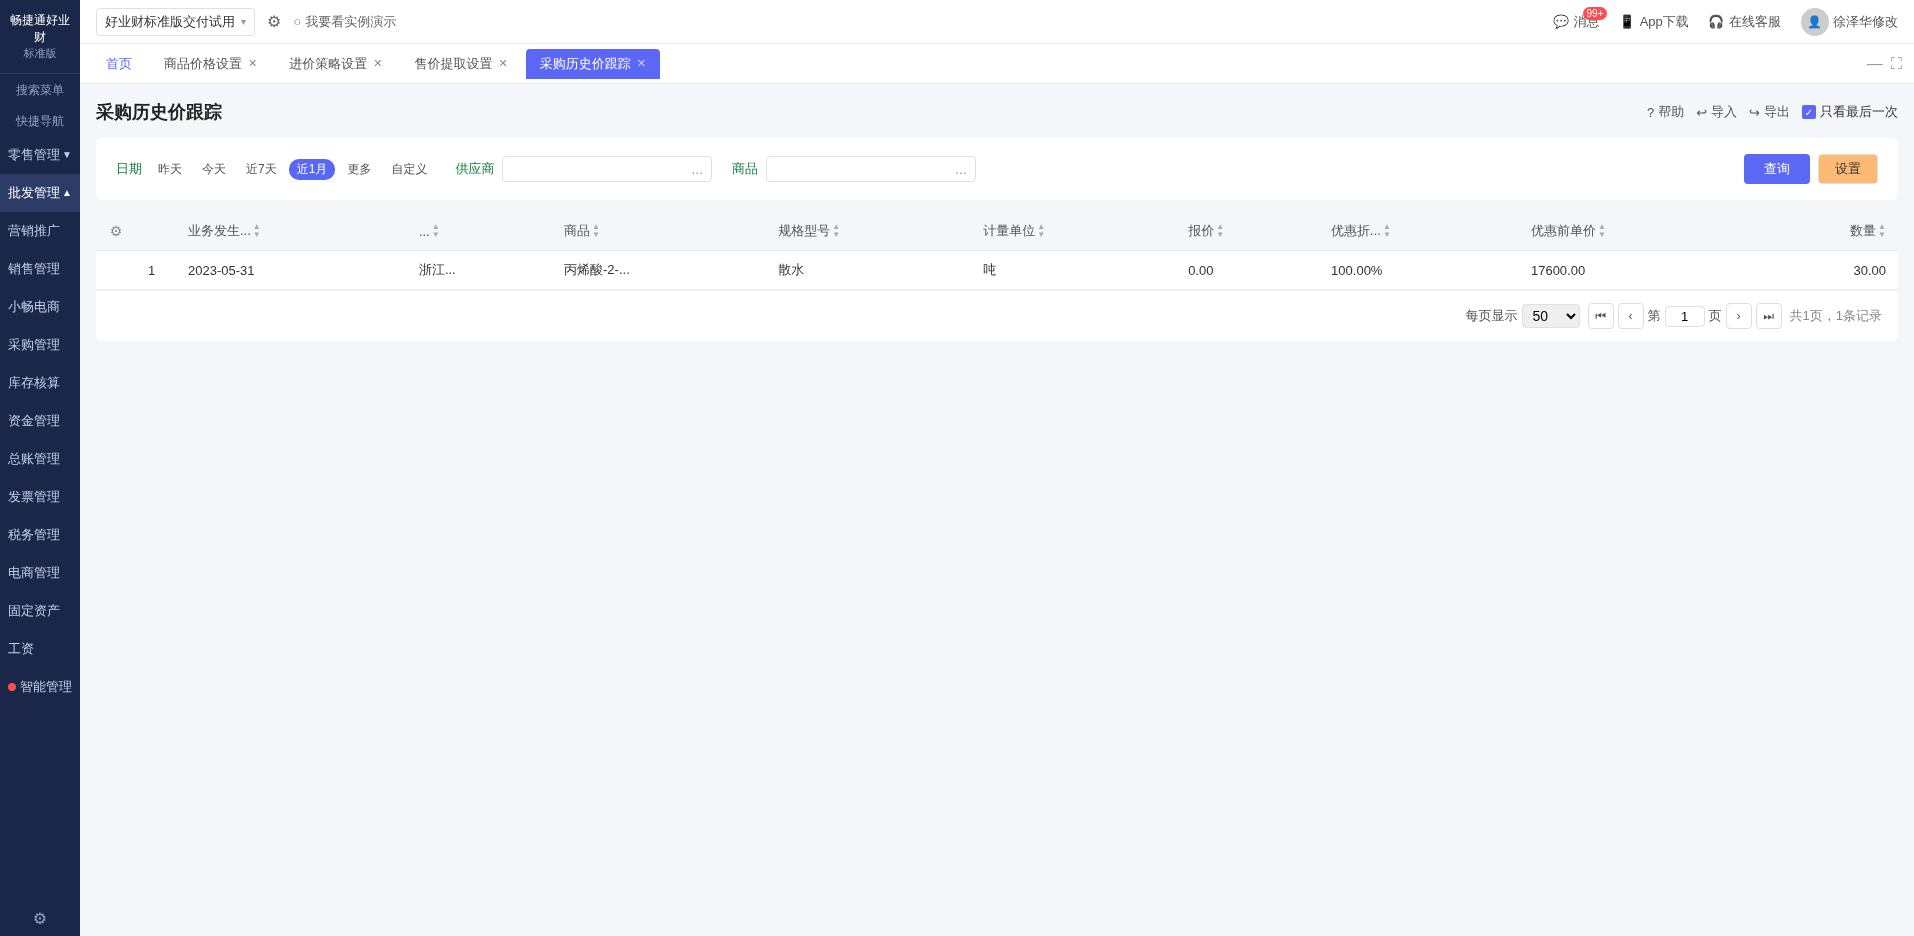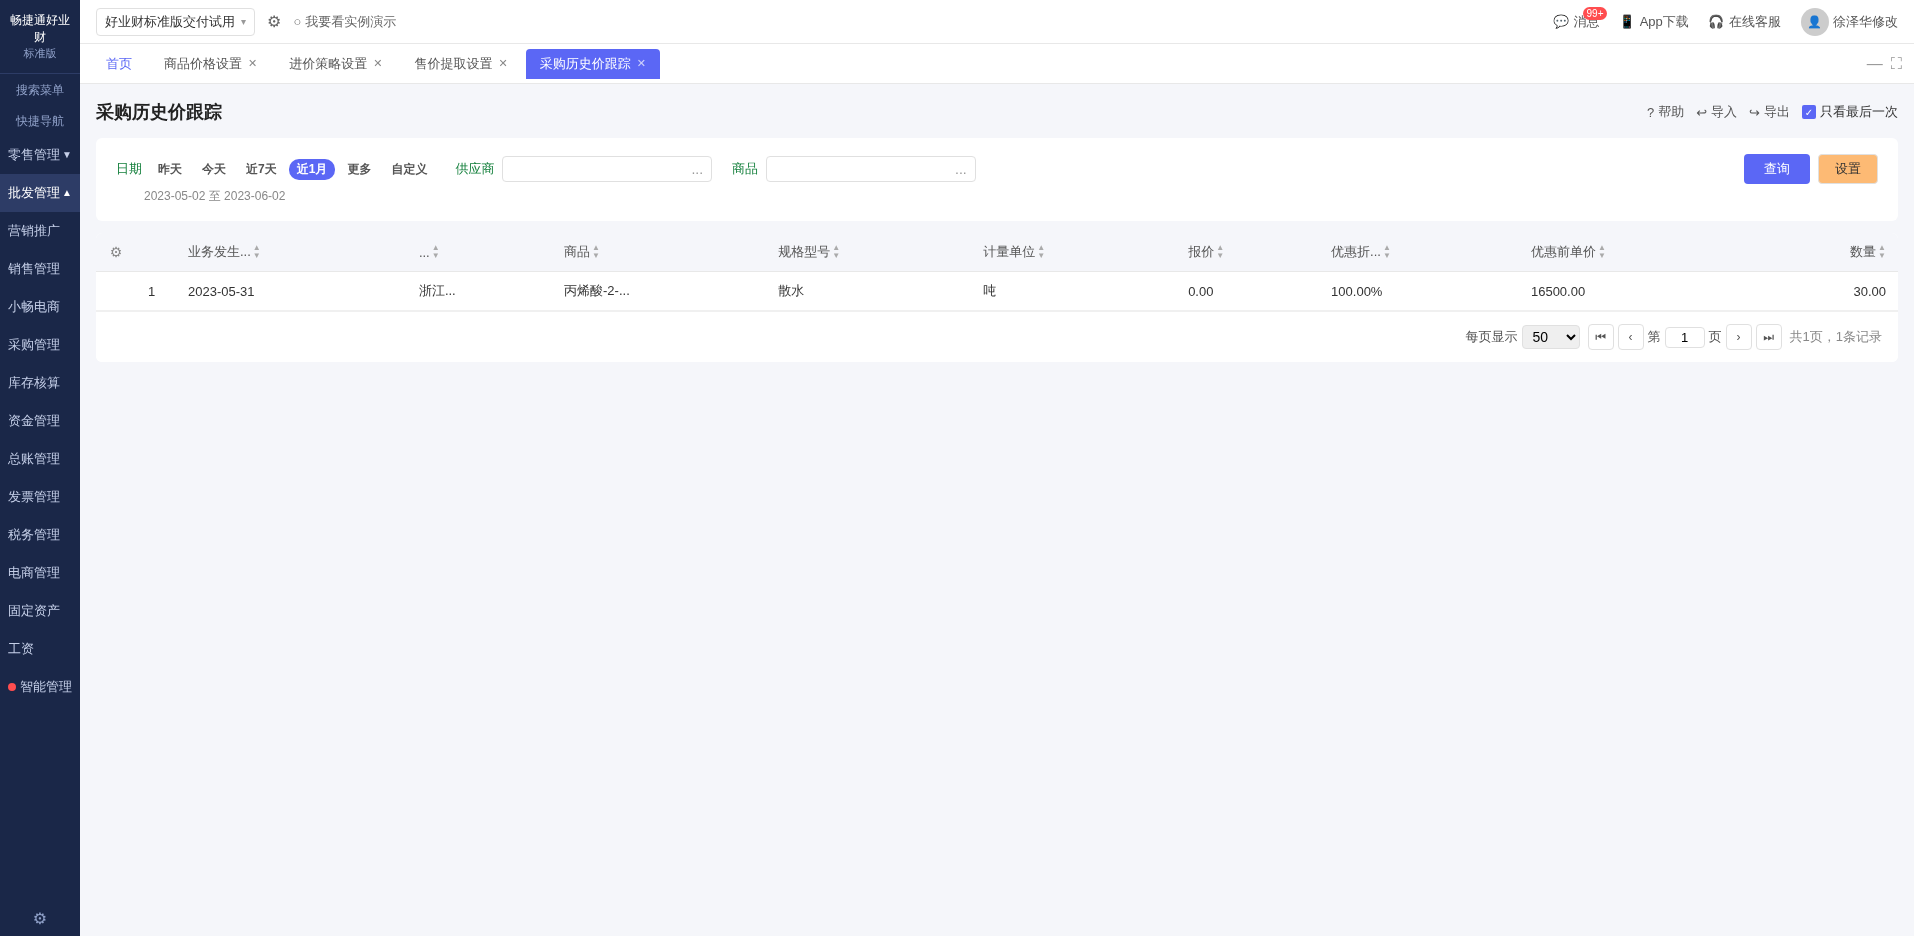--- a/index.html
+++ b/index.html
@@ -51,21 +51,21 @@
     .page-action { display: flex; align-items: center; gap: 4px; font-size: 13px; color: #555; cursor: pointer; }
     .page-action-checkbox { display: flex; align-items: center; gap: 4px; font-size: 13px; color: #333; }
     .checkbox-blue { width: 14px; height: 14px; background: #5b67f5; border-radius: 2px; display: flex; align-items: center; justify-content: center; color: #fff; font-size: 10px; }
 
     
     .filter-card { background: #fff; border-radius: 6px; padding: 16px 20px; margin-bottom: 12px; }
     .filter-row { display: flex; align-items: center; gap: 20px; flex-wrap: wrap; }
     .filter-item { display: flex; align-items: center; gap: 8px; }
     .filter-label { font-size: 13px; color: #15803d; white-space: nowrap; }
     .date-pills { display: flex; align-items: center; gap: 4px; }
-    .pill { padding: 2px 8px; border-radius: 10px; font-size: 12px; cursor: pointer; color: #555; font-weight: bold; }
+    .pill { padding: 2px 8px; border-radius: 10px; font-size: 12px; cursor: pointer; color: #555; }
     .pill.active { background: #5b67f5; color: #fff; }
     .date-range { font-size: 12px; color: #888; margin-top: 2px; }
     .filter-input-wrap { display: flex; align-items: center; border: 1px solid #e0e0e0; border-radius: 4px; padding: 4px 8px; min-width: 180px; background: #fff; }
     .filter-input-wrap input { border: none; outline: none; font-size: 13px; flex: 1; background: transparent; }
     .filter-dots { color: #999; font-size: 14px; cursor: pointer; margin-left: 4px; }
     .filter-btn-group { display: flex; gap: 8px; margin-left: auto; }
     .btn-primary { background: #5b67f5; color: #fff; border: none; padding: 6px 20px; border-radius: 4px; font-size: 13px; cursor: pointer; }
     .btn-default { background: #fdba74; color: #333; border: 1px solid #e0e0e0; padding: 5px 16px; border-radius: 4px; font-size: 13px; cursor: pointer; }
 
     
@@ -261,21 +261,20 @@
           <div class="filter-input-wrap">
             <input type="text" style="">
             <span class="filter-dots">...</span>
           </div>
         </div>
         <div class="filter-btn-group">
           <button class="btn-primary">查询</button>
           <button class="btn-default">设置</button>
         </div>
       </div>
-      <div class="date-range" style="margin-top:4px;margin-left:28px;">2023-05-02 至 2023-06-02</div>
     </div>
 
     <div class="table-card">
       <div class="table-wrapper">
         <table>
           <thead>
             <tr>
               <th class="th-gear">
                 <span class="th-gear-icon">⚙</span>
               </th>
@@ -367,21 +366,21 @@
             <tr>
               <td></td>
               <td>1</td>
               <td>2023-05-31</td>
               <td>浙江...</td>
               <td>丙烯酸-2-...</td>
               <td>散水</td>
               <td>吨</td>
               <td>0.00</td>
               <td>100.00%</td>
-              <td>16500.00</td>
+              <td>17600.00</td>
               <td style="text-align:right;">30.00</td>
             </tr>
           </tbody>
         </table>
       </div>
 
       <div class="pagination">
         <div class="page-size-select">
           <span>每页显示</span>
           <select>

